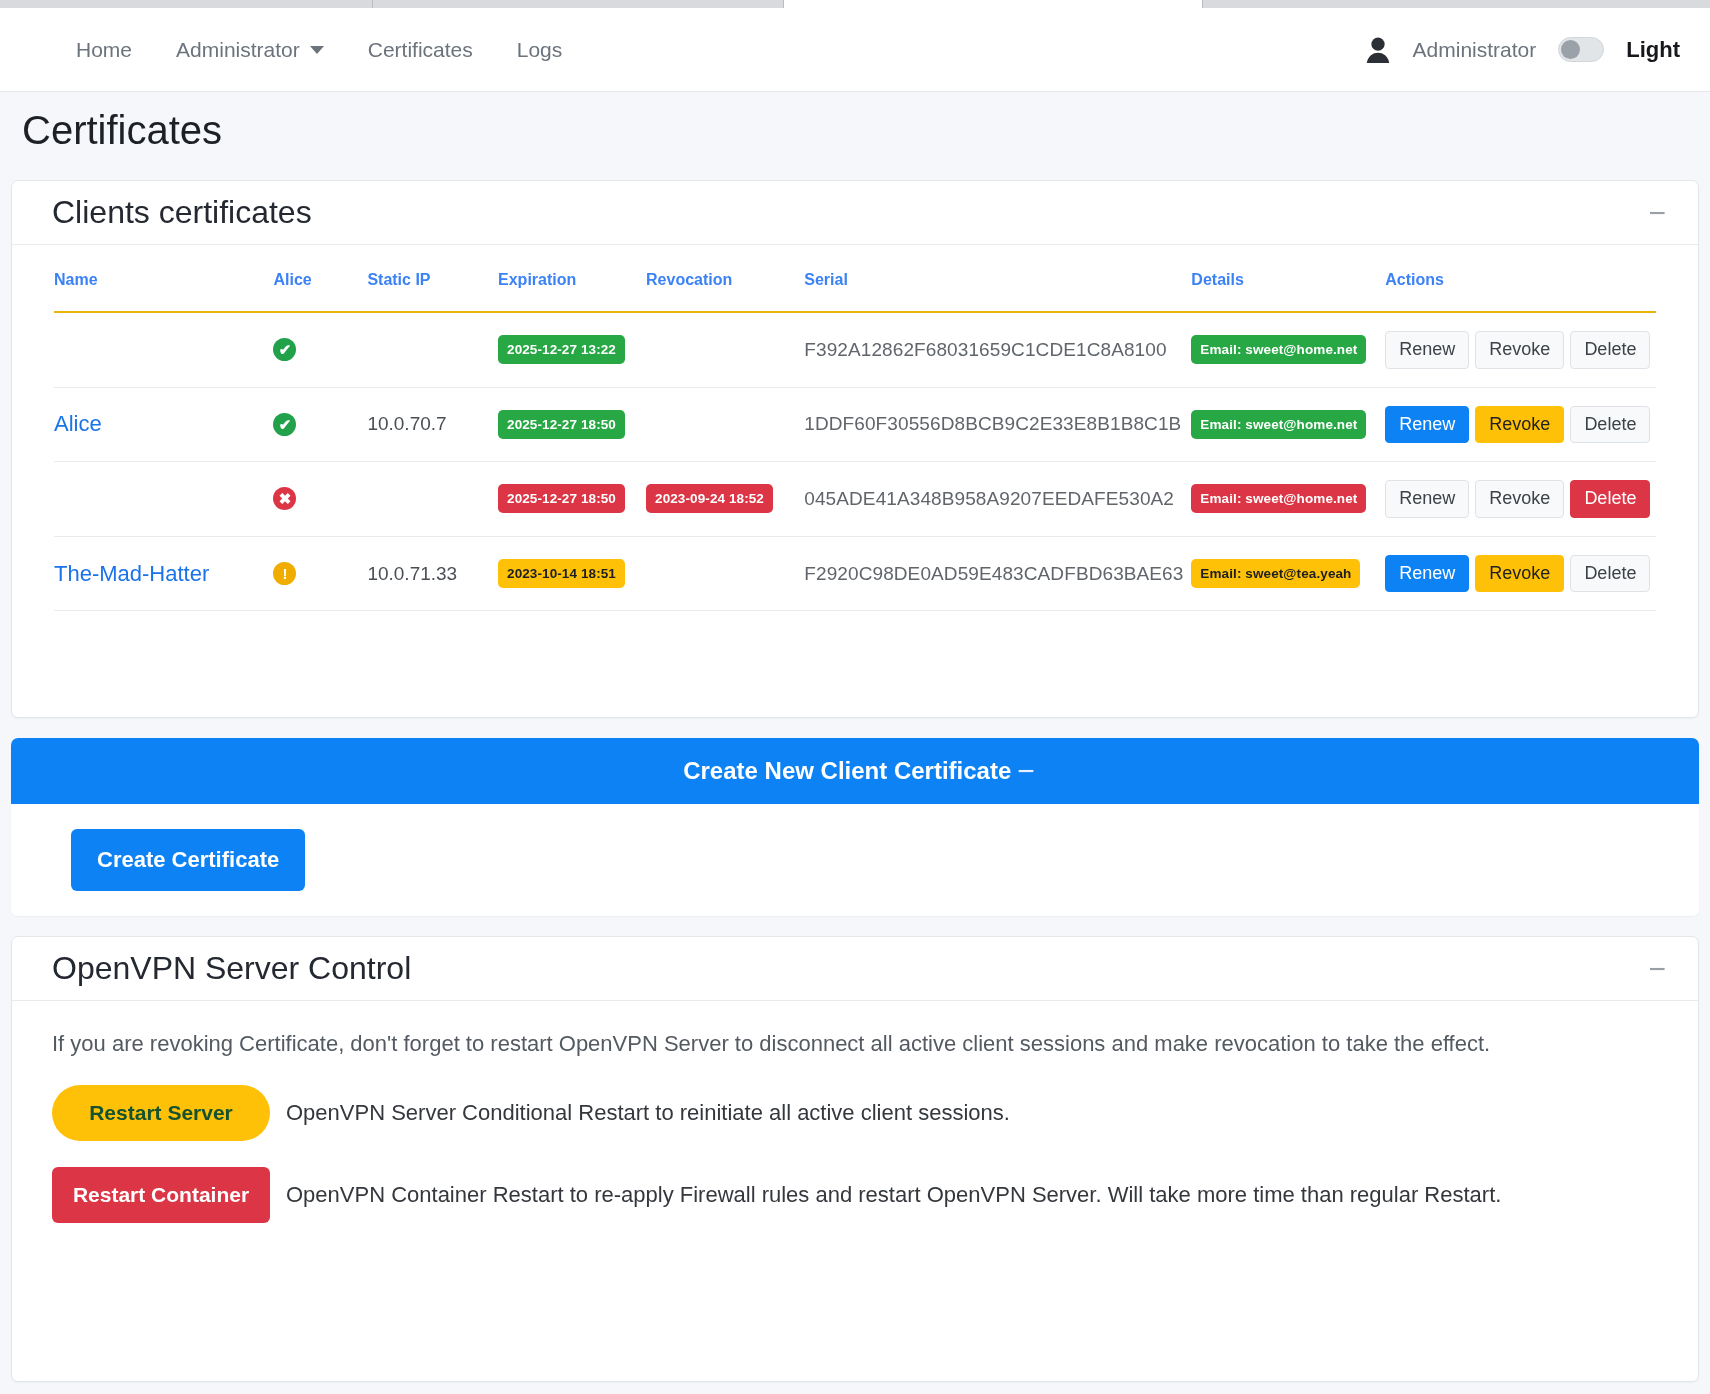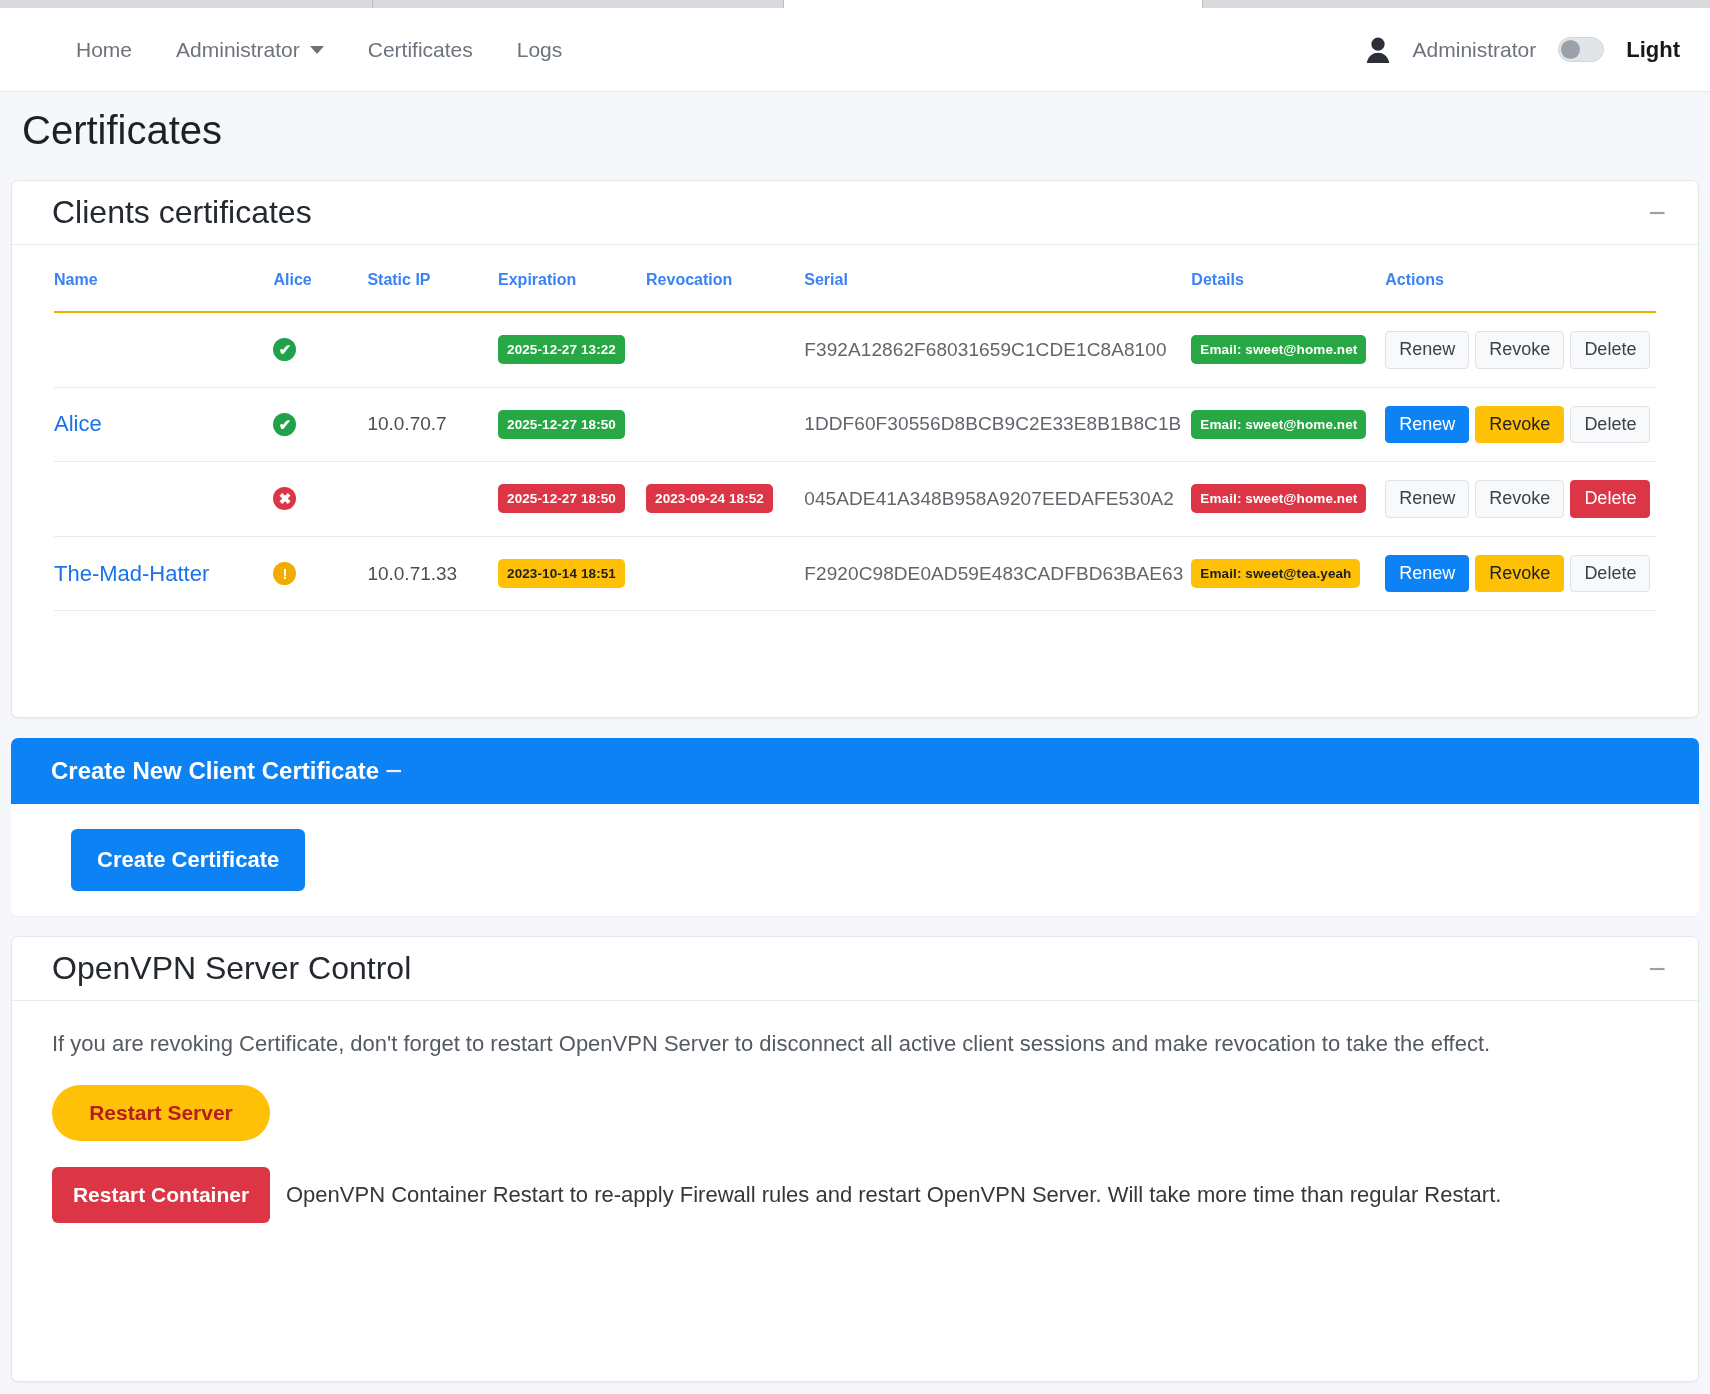--- a/index.html
+++ b/index.html
@@ -146,41 +146,41 @@
   }
   .btn-outline { background: #f8f9fa; border-color: #dfe3e7; color: #3d4248; }
   .btn-blue   { background: #0d82f5; color: #fff; border-color: #0d82f5; }
   .btn-yellow { background: #ffc107; color: #1d1f22; border-color: #ffc107; }
   .btn-red    { background: #dc3545; color: #fff; border-color: #dc3545; }
 
   
   #create-card { top: 738px; height: 178px; border: none; padding: 0; overflow: hidden; }
   .create-head {
     height: 66px; background: #0d82f5; color: #ffffff;
-    display: flex; align-items: center; justify-content: flex-start;
+    display: flex; align-items: center; justify-content: center;
     padding: 0 26px 0 40px;
   }
   .create-head .card-title { color: #ffffff; font-weight: bold; font-size: 24px; }
   .create-head .collapse-btn { color: #e6f0ff; }
   .create-body { background: #ffffff; height: 112px; display: flex; align-items: center; padding: 0 40px; }
   .btn-create {
     background: #0d82f5; color: #fff; border: none; border-radius: 6px;
     font-size: 22px; font-weight: bold; padding: 18px 26px; cursor: pointer; margin-left: 20px;
   }
 
   
   #server-card { top: 936px; height: 446px; }
   .server-body { padding: 30px 40px 0 40px; }
   .server-note { font-size: 22px; color: #545a61; margin: 0 0 28px 0; }
   .server-row { display: flex; align-items: center; gap: 16px; margin-bottom: 26px; }
   .btn-wide {
     width: 218px; text-align: center; border-radius: 6px; padding: 16px 10px;
     font-size: 21px; font-weight: bold; cursor: pointer; border: none;
   }
-  .btn-restart-server { background: #ffc107; color: #b91c1c; border-radius: 28px; }
+  .btn-restart-server { background: #ffc107; color: #14532d; border-radius: 28px; }
   .btn-restart-container { background: #dc3545; color: #ffffff; }
   .server-desc { font-size: 22px; color: #34383d; }
 </style>
 </head>
 <body>
 
 <div class="chrome-strip">
   <div class="chrome-tab" style="left:784px; width:418px;"></div>
   <div class="chrome-seam" style="left:372px;"></div>
   <div class="chrome-seam" style="left:783px;"></div>
@@ -323,19 +323,20 @@
 
 <div class="card" id="server-card">
   <div class="card-head">
     <span class="card-title">OpenVPN Server Control</span>
     <span class="collapse-btn">−</span>
   </div>
   <div class="server-body">
     <p class="server-note">If you are revoking Certificate, don't forget to restart OpenVPN Server to disconnect all active client sessions and make revocation to take the effect.</p>
     <div class="server-row">
       <button class="btn-wide btn-restart-server">Restart Server</button>
+      <span class="server-desc">OpenVPN Server Conditional Restart to reinitiate all active client sessions.</span>
     </div>
     <div class="server-row">
       <button class="btn-wide btn-restart-container">Restart Container</button>
       <span class="server-desc">OpenVPN Container Restart to re-apply Firewall rules and restart OpenVPN Server. Will take more time than regular Restart.</span>
     </div>
   </div>
 </div>
 
 </body></html>

